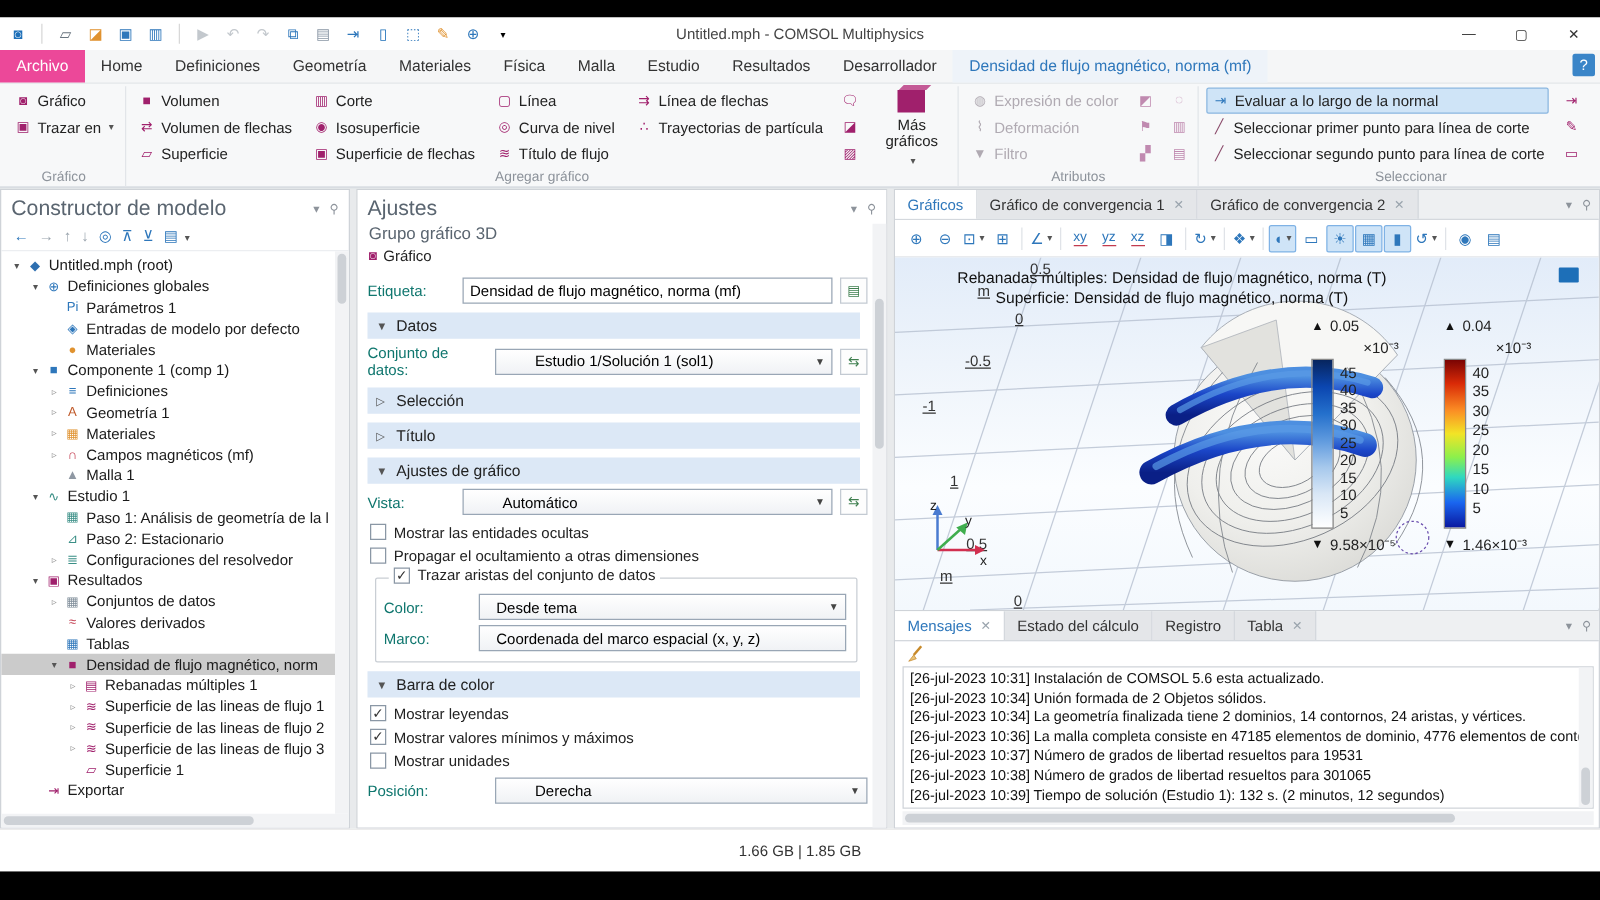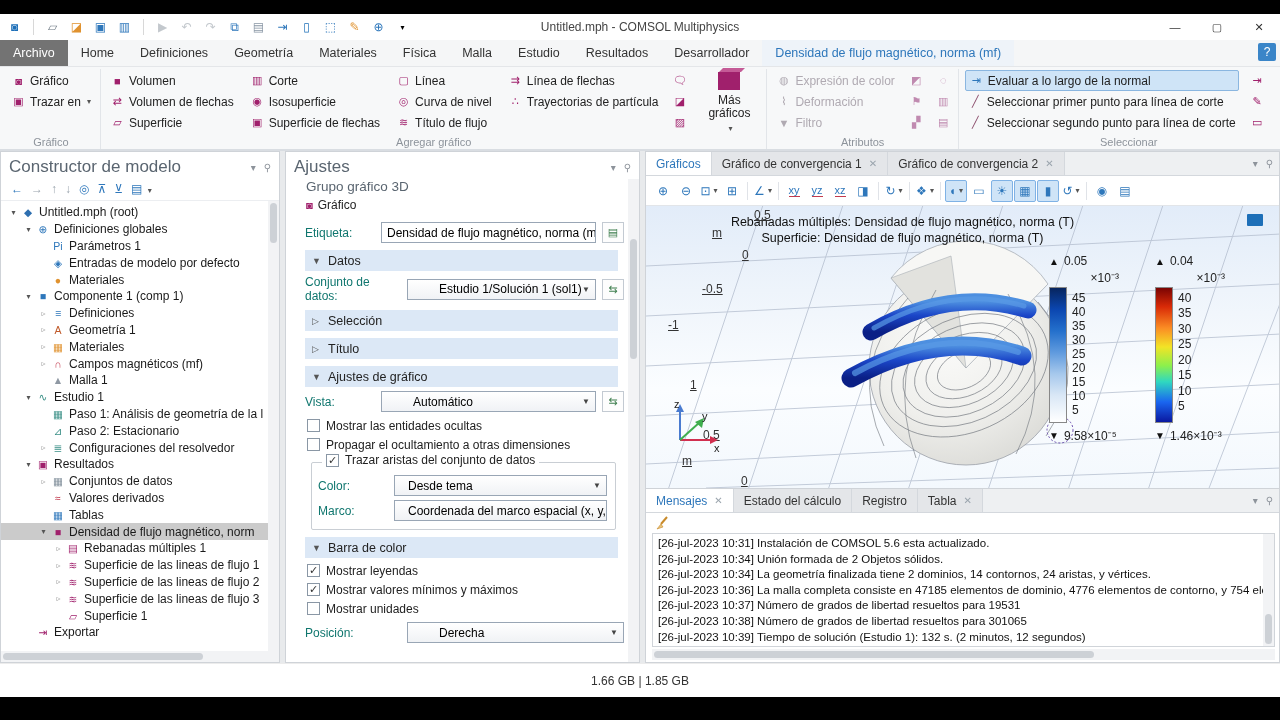--- a/index.html
+++ b/index.html
@@ -12,21 +12,21 @@
   .qat { display:flex; align-items:center; gap:7px; }
   .qat .qbtn { width:17px; height:17px; display:flex; align-items:center; justify-content:center; font-size:12px; }
   .qat .vr { width:1px; height:16px; background:#d8d8d8; margin:0 3px; }
   .apptitle { position:absolute; left:0; right:0; text-align:center; font-size:12px; color:#444; pointer-events:none; }
   .winctl { margin-left:auto; display:flex; }
   .winctl div { width:42px; height:26px; display:flex; align-items:center; justify-content:center; font-size:11px; color:#333; }
 
   
   .menubar { height:27px; display:flex; align-items:stretch; background:#f5f6f7; border-bottom:1px solid #e4e6e9; font-size:12.5px; position:relative; }
   .mtab { padding:0 13px; display:flex; align-items:center; color:#333; }
-  .mtab.archivo { background:#737373; color:#fff; }
+  .mtab.archivo { background:#ec4899; color:#fff; }
   .mtab.ctx { color:#2e77bb; background:#eef3f9; }
   .helpbtn { position:absolute; right:4px; top:3px; width:18px; height:18px; background:#3a85c8; color:#fff; font-size:12px; display:flex; align-items:center; justify-content:center; border-radius:2px; }
 
   
   .ribbon { height:84px; background:#f7f8f9; border-bottom:2px solid #d9dde2; display:flex; padding:2px 2px 0 2px; font-size:12px; }
   .rgroup { position:relative; padding:1px 6px 14px 6px; border-right:1px solid #e2e5e9; display:flex; gap:10px; }
   .rgroup .glabel { position:absolute; bottom:1px; left:0; right:0; text-align:center; font-size:11px; color:#8d939b; }
   .rcol { display:flex; flex-direction:column; justify-content:flex-start; }
   .rbtn { height:21px; display:flex; align-items:center; gap:4px; padding:0 3px; color:#222; white-space:nowrap; }
   .rbtn .ric { width:15px; text-align:center; font-size:11px; color:#a0206c; }
@@ -58,22 +58,22 @@
   .trow.sel { background:#cbcbcb; }
   .caret { width:13px; text-align:center; font-size:8px; color:#555; flex:0 0 13px; }
   .caret.c { color:#999; }
   .ticon { width:16px; flex:0 0 16px; text-align:center; font-size:10.5px; margin-right:3px; }
   .vscroll { width:11px; background:#f2f3f5; position:relative; flex:0 0 11px; }
   .vthumb { position:absolute; left:2px; right:2px; background:#cdd1d6; border-radius:4px; }
   .hscroll { height:11px; background:#f2f3f5; position:relative; }
   .hthumb { position:absolute; top:2px; bottom:2px; background:#cdd1d6; border-radius:4px; }
 
   
-  .settings { width:355px; font-size:12px; }
-  .setbody { flex:1; overflow:hidden; padding:0 2px 0 8px; min-height:0;margin-left:11px; }
+  .settings { width:425px; font-size:12px; }
+  .setbody { flex:1; overflow:hidden; padding:0 2px 0 8px; min-height:0; }
   .subtt { color:#5a6570; font-size:13.5px; padding:0 0 3px 1px; }
   .plotbtn { display:flex; align-items:center; gap:5px; padding:1px 0 6px 1px; color:#222; }
   .plotbtn .ric { color:#a0206c; font-size:11px; }
   .formrow { display:flex; align-items:center; gap:6px; margin:4px 2px 4px 0; }
   .formrow label { width:96px; flex:0 0 auto; color:#0f766e; }
   .formrow label.w70 { width:70px; }
   .tinput { flex:1; height:21px; border:1px solid #99a6b5; background:#fff; padding:0 5px; display:flex; align-items:center; white-space:nowrap; overflow:hidden; }
   .combo { flex:1; height:21px; border:1px solid #99a6b5; background:linear-gradient(#fff,#f0f2f5); padding:0 5px; display:flex; align-items:center; white-space:nowrap; overflow:hidden; position:relative; }
   .combo .ca { margin-left:auto; font-size:8px; color:#444; }
   .combo .cv { text-indent:26px; }

